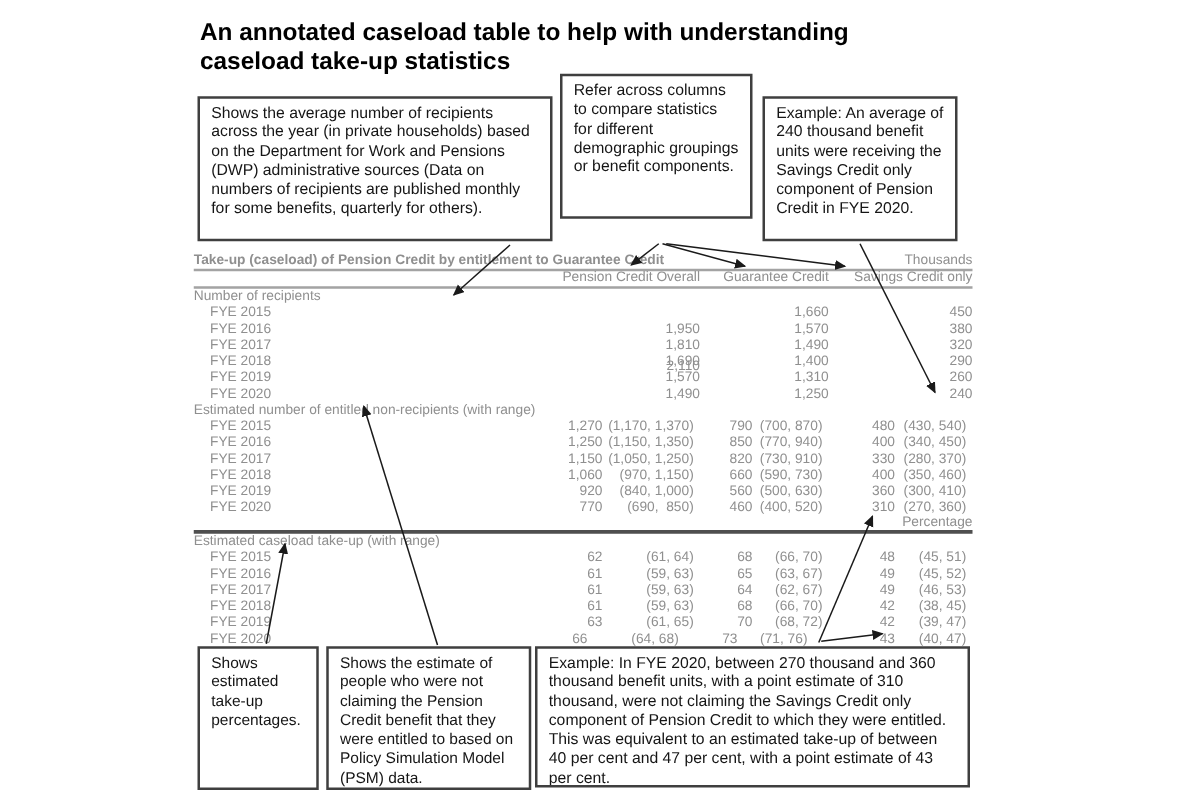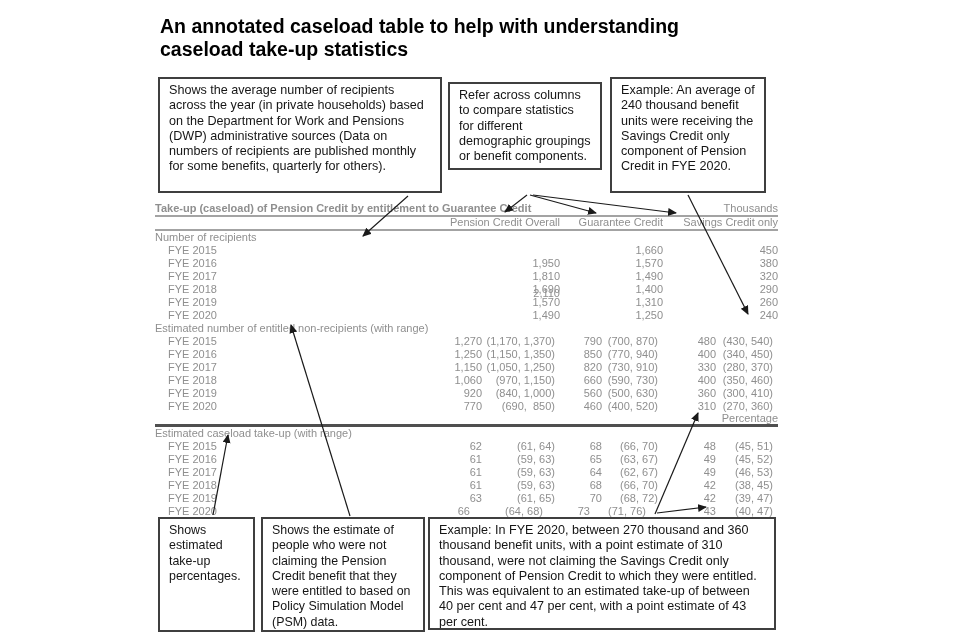--- a/index.html
+++ b/index.html
@@ -10,21 +10,21 @@
   .main-title {
     position:absolute; left:160px; top:15px; width:578px; margin:0;
     font-size:19.5px; line-height:23px; font-weight:bold; color:#000;
   }
   .box {
     position:absolute; box-sizing:border-box; background:#fff;
     border:2px solid #3f3f3f; padding:4px 9px;
     font-size:12.6px; line-height:15.3px; color:#151515; overflow:hidden;
   }
   .box.b-top1 { left:158px; top:77px;  width:284px; height:116px; }
-  .box.b-top2 { left:448px; top:82px;  width:154px; height:88px; }
+  .box.b-top2 { left:448px; top:59px;  width:154px; height:116px; }
   .box.b-top3 { left:610px; top:77px;  width:156px; height:116px; }
   .box.b-bot1 { left:158px; top:517px; width:97px;  height:115px; font-size:12.4px; }
   .box.b-bot2 { left:261px; top:517px; width:164px; height:115px; font-size:12.4px; }
   .box.b-bot3 { left:428px; top:517px; width:348px; height:113px; font-size:12.6px; }
 
   
   .tbl { position:absolute; left:155px; top:203px; width:623px; color:#8f8f8f; font-size:11px; }
   .t-row { display:flex; align-items:flex-start; }
   .t-head { height:11.5px; line-height:11.5px; padding-right:0; }
   .t-head .tt { font-weight:bold; flex:1 1 auto; white-space:nowrap; }

